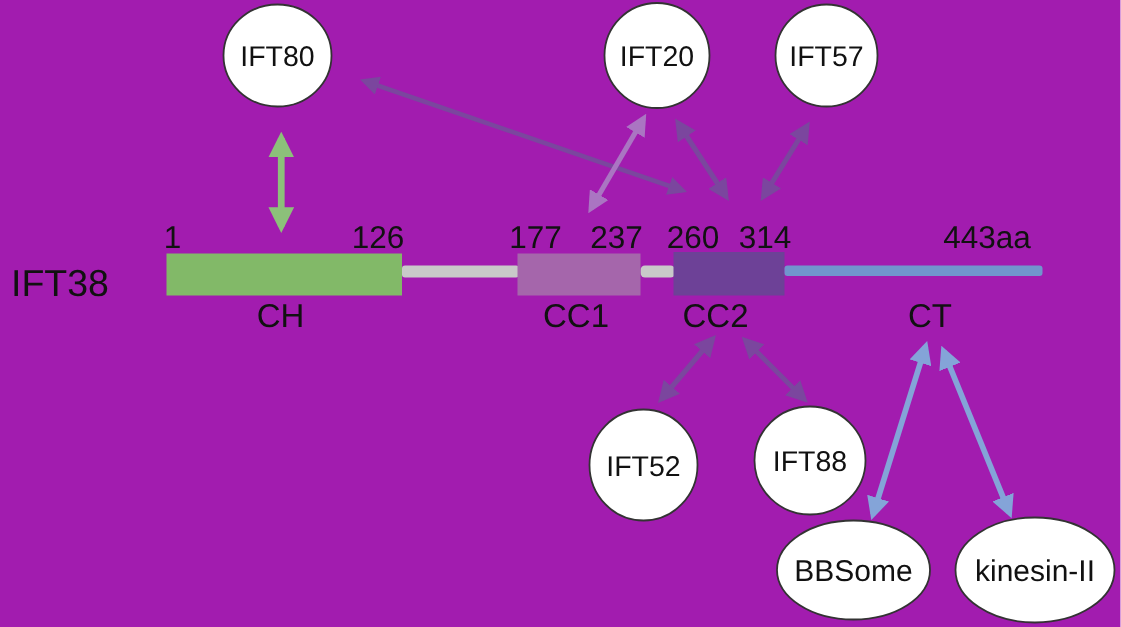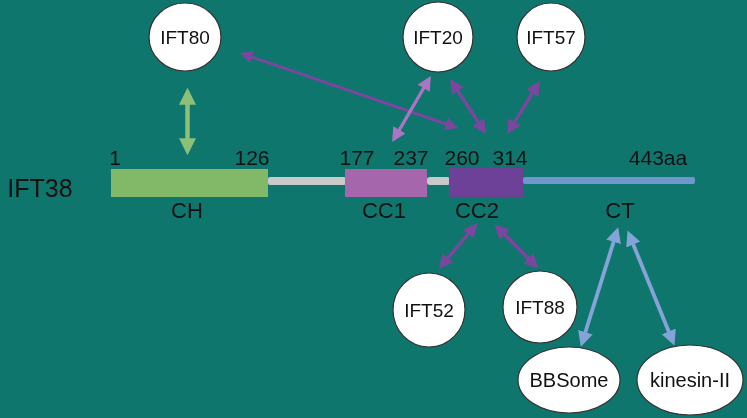--- a/index.html
+++ b/index.html
@@ -1,19 +1,19 @@
 <!DOCTYPE html>
 <html><head>
 <meta charset="utf-8">
 <style>
   html,body{margin:0;padding:0;background:#ffffff;}
   #canvas{
     position:relative;
     width:747px;height:418px;
-    background:#0f766e;
+    background:#a21caf;
     font-family:"Liberation Sans", sans-serif;
     overflow:hidden;
   }
   svg text{
     font-family:"Liberation Sans", sans-serif;
     fill:#111111;
   }
   .protein-name{font-size:25px;}
   .residue{font-size:21px;}
   .domain-label{font-size:22px;}

